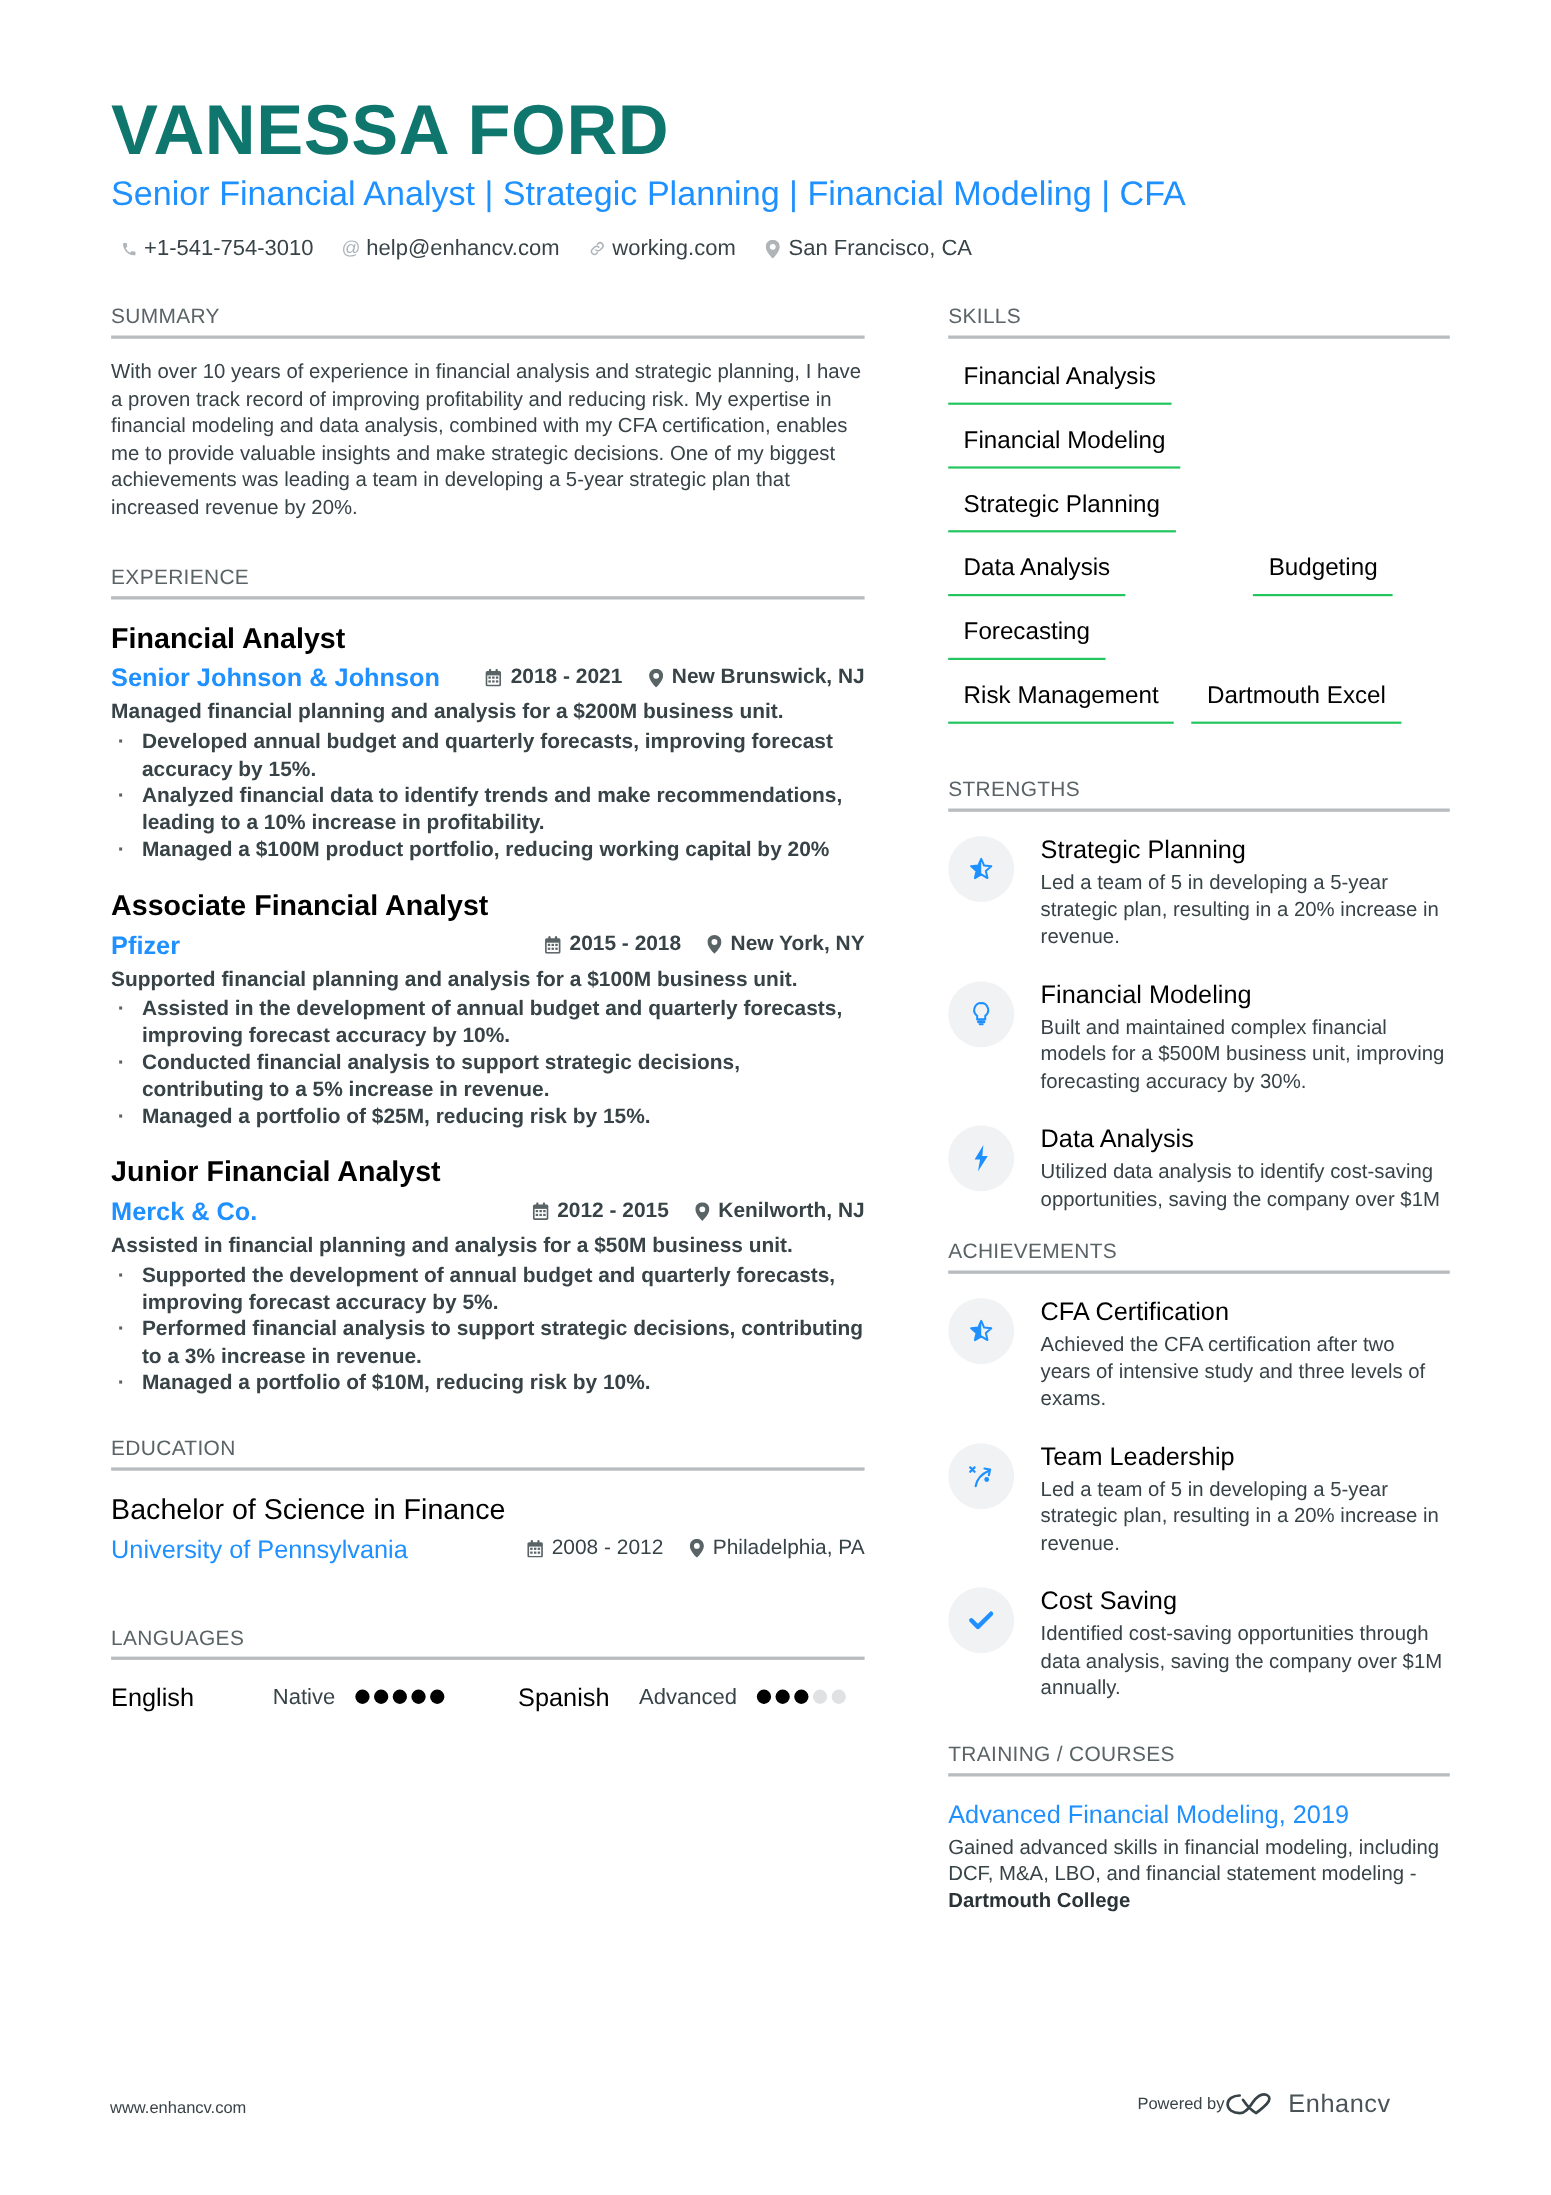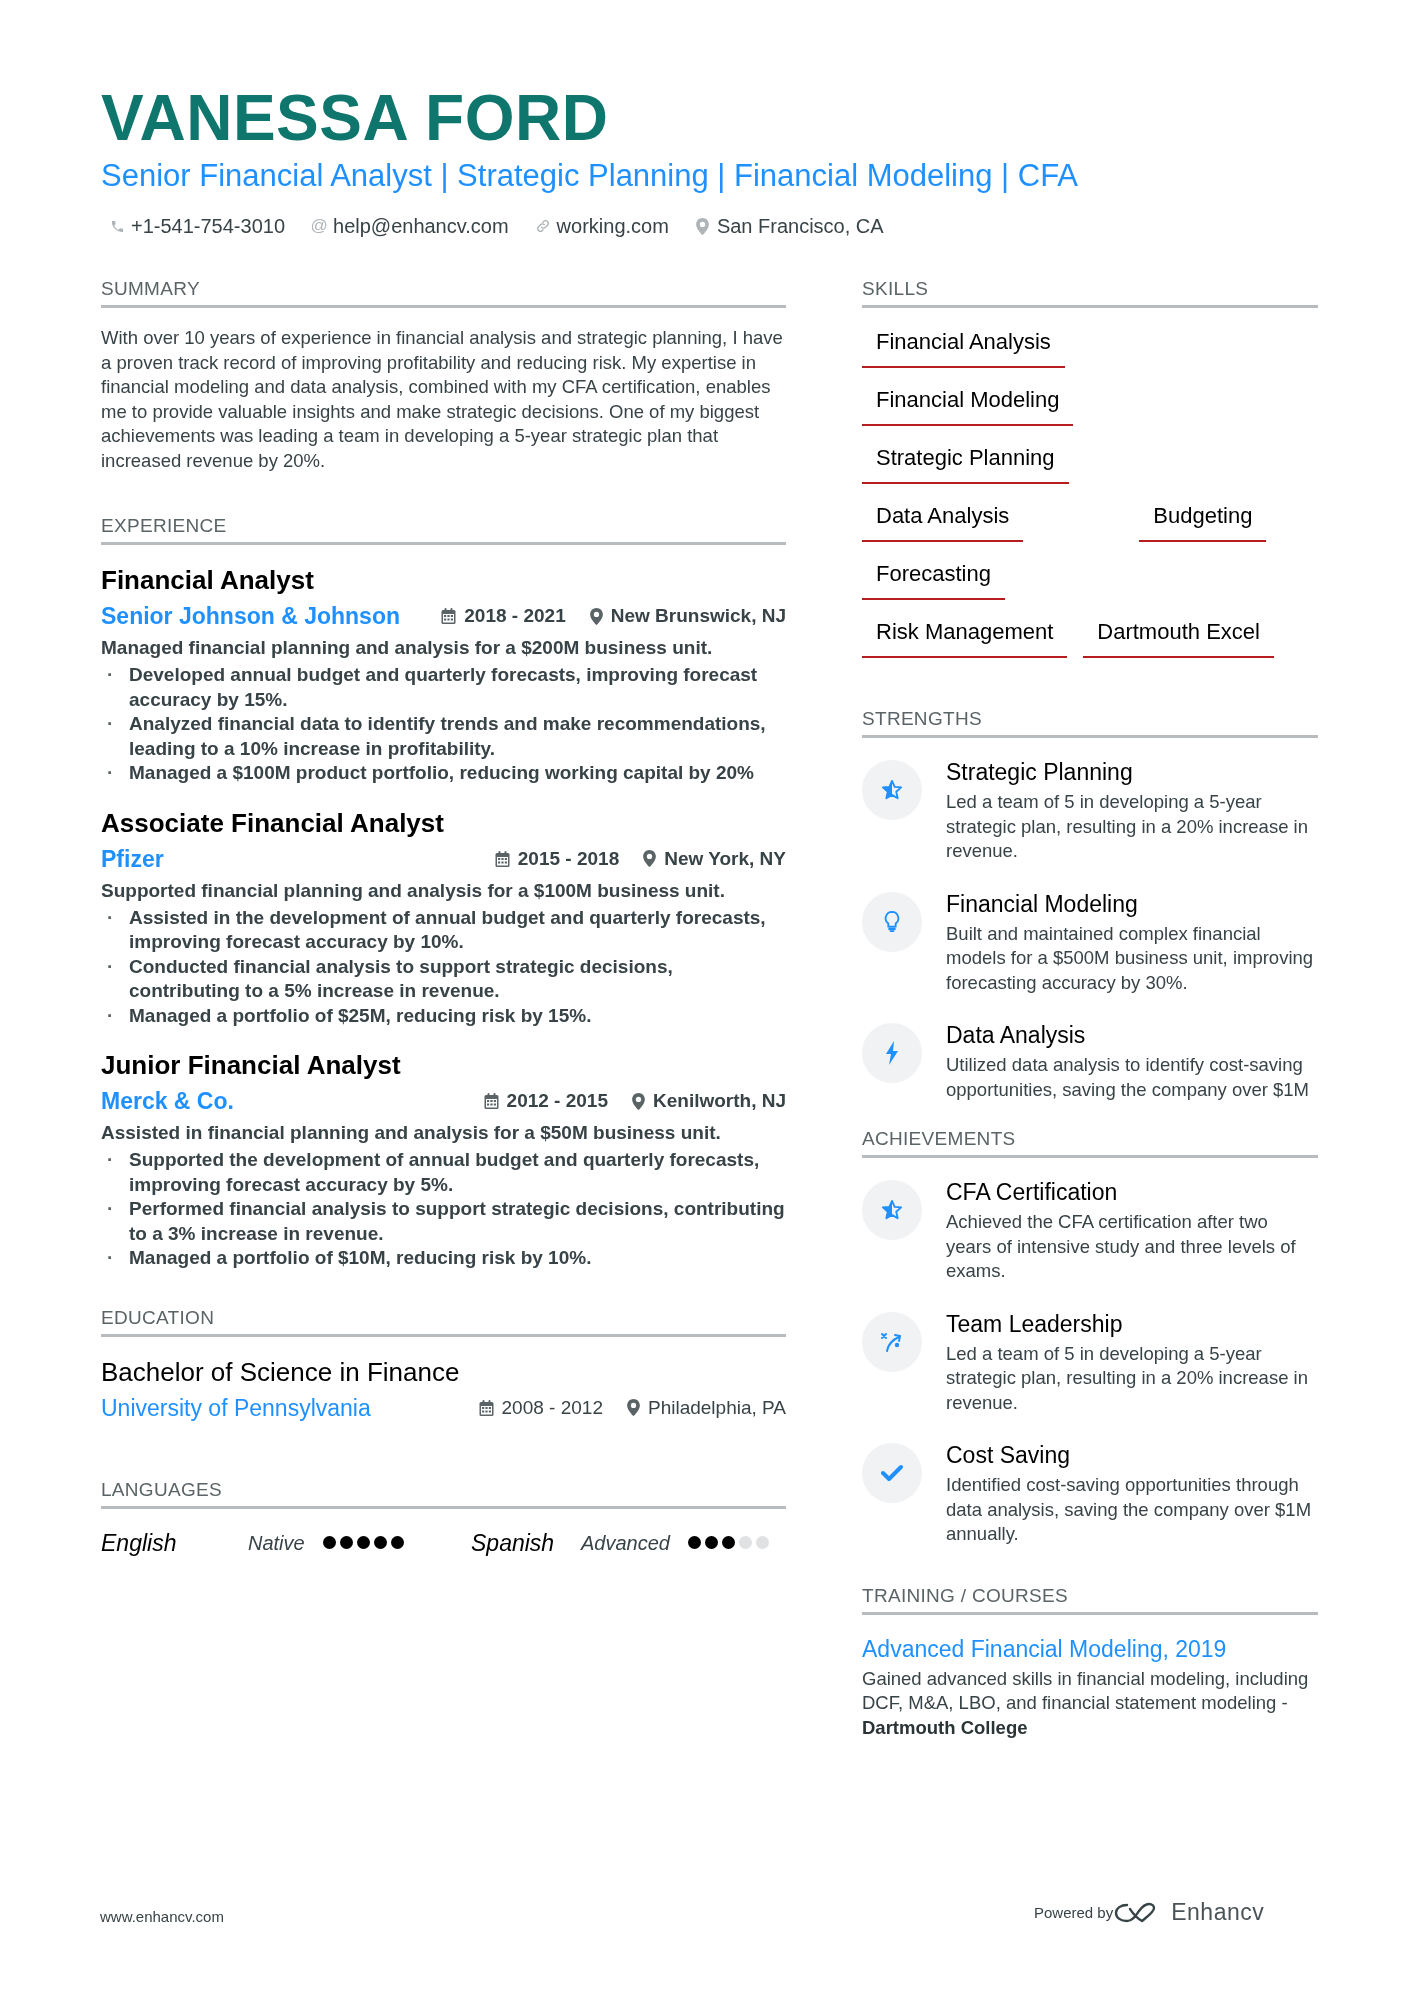--- a/index.html
+++ b/index.html
@@ -30,29 +30,29 @@
   .meta-item { display: flex; align-items: center; gap: 8px; }
   .meta-item .ic { color: #5a6366; display: inline-flex; }
   .job-desc { font-size: 19px; line-height: 25px; color: #384347; margin-top: 2px; }
   .bullets { list-style: none; margin-top: 3px; }
   .bullets li { position: relative; padding-left: 28px; font-size: 19px; line-height: 24.5px; color: #384347; }
   .bullets li::before { content: "·"; position: absolute; left: 6px; top: 0; color: #5a6366; font-weight: 700; }
 
   .edu-title { font-size: 26px; color: #000; line-height: 34px; }
 
   .lang-row { display: flex; align-items: center; line-height: 32px; }
-  .lang { display: flex; align-items: center; font-style: italic; }
+  .lang { display: flex; align-items: center; }
   .lang-name { font-size: 23px; color: #000; }
   .lang-level { font-size: 20px; color: #384347; }
   .dots { display: flex; gap: 4px; margin-left: 18px; }
   .dot { width: 13px; height: 13px; border-radius: 50%; background: #000; }
   .dot.off { background: #dfe1e3; }
 
   .skills { display: flex; flex-wrap: wrap; column-gap: 16px; row-gap: 16px; }
-  .skill { font-size: 22px; color: #000; padding: 0 14px 8px 14px; border-bottom: 2px solid #b91c1c; line-height: 32px; }
+  .skill { font-size: 22px; color: #000; padding: 0 14px 8px 14px; border-bottom: 2px solid #22c55e; line-height: 32px; }
 
   .item { display: flex; gap: 24px; margin-bottom: 24px; }
   .item-icon { flex: 0 0 60px; width: 60px; height: 60px; border-radius: 50%; background: #f1f2f4; display: flex; align-items: center; justify-content: center; color: #1e90ff; margin-top: 4px; }
   .item-body { flex: 1; }
   .item-title { font-size: 23px; color: #000; line-height: 32px; }
   .item-desc { font-size: 18.5px; line-height: 24.5px; color: #384347; margin-top: 2px; }
 
   .course-title { font-size: 23px; color: #1e90ff; line-height: 32px; }
   .course-desc { font-size: 18.5px; line-height: 24.5px; color: #384347; margin-top: 2px; }
   .course-desc b { font-weight: 700; color: #2a3336; }

